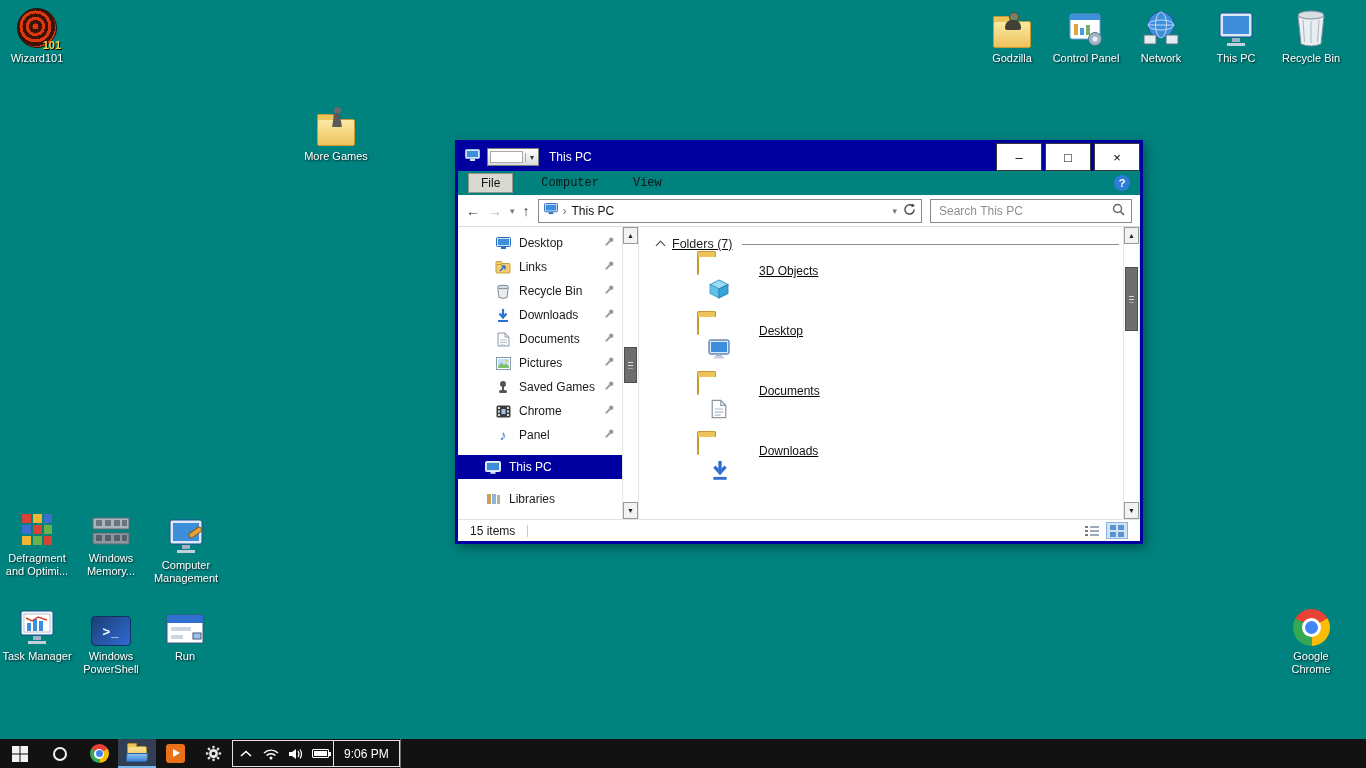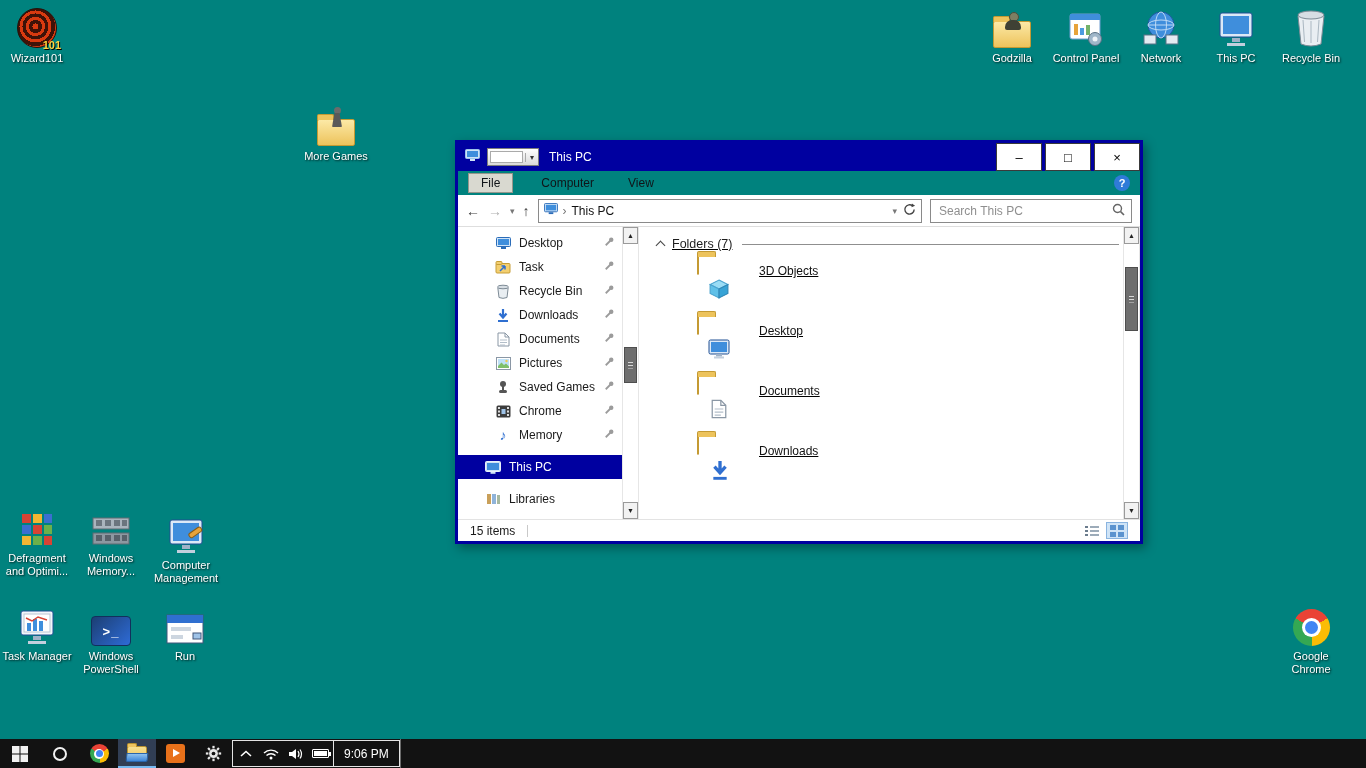--- a/index.html
+++ b/index.html
@@ -60,21 +60,21 @@
   .qa-box{margin-left:7px;width:52px;height:18px;background:linear-gradient(#fff,#d9d9d9);
           border:1px solid #7d7d7d;display:flex;align-items:center;}
   .qa-box .field{flex:1;height:12px;margin:0 2px;background:#fff;border:1px solid #aaa;}
   .qa-box .drop{width:13px;text-align:center;color:#333;font-size:8px;border-left:1px solid #aaa;}
   .title-text{margin-left:10px;font-size:12px;}
   .win-controls{margin-left:auto;display:flex;height:100%;align-items:stretch;}
   .win-btn{width:46px;background:#fff;border:1px solid #3a3a3a;margin-left:3px;display:flex;
           align-items:center;justify-content:center;font-size:13px;color:#000;}
   .menubar{height:24px;background:#00827E;display:flex;align-items:center;padding:0 10px;font-size:12px;color:#101418;}
   .menu-file{padding:2px 12px;background:#d9d9d0;border:1px solid #96968c;margin-right:16px;}
-  .menu-item{padding:2px 12px;margin-right:10px;}
+  .menu-item{padding:2px 12px;margin-right:10px;font-family:Liberation Mono, monospace;}
   .help-btn{margin-left:auto;width:16px;height:16px;border-radius:50%;background:#2f7bd8;color:#fff;
           font-size:11px;font-weight:bold;display:flex;align-items:center;justify-content:center;}
   .addrbar{height:32px;background:#fff;display:flex;align-items:center;padding:0 8px;gap:8px;
           border-bottom:1px solid #dedede;}
   .nav-glyph{font-size:14px;color:#3a3a3a;}
   .nav-glyph.dis{color:#b0b0b0;}
   .nav-glyph.small{font-size:9px;color:#777;}
   .addr-box{flex:1;height:24px;border:1px solid #8a8a8a;display:flex;align-items:center;padding:0 5px;gap:5px;
           font-size:12px;color:#111;}
   .addr-right{margin-left:auto;display:flex;align-items:center;gap:6px;}
@@ -400,21 +400,21 @@
             </svg></span>
       </div>
       <div class="nav-row">
         <span class="nicon">
             <svg width="16" height="14">
               <rect x="1" y="3.5" width="14" height="9.5" rx="1" fill="#f3cf70" stroke="#c79d36"></rect>
               <rect x="1" y="1.5" width="6" height="3" rx="1" fill="#f3cf70" stroke="#c79d36"></rect>
               <path d="M5 11 L10 6 M10 6 h-3.5 M10 6 v3.5" stroke="#2f6fd0" stroke-width="1.5" fill="none"></path>
             </svg>
           </span>
-        <span>Task</span>
+        <span>Links</span>
         <span class="pin"><svg width="11" height="11" viewBox="0 0 12 12">
               <line x1="3" y1="9" x2="9" y2="3" stroke="#8a8a8a" stroke-width="2"></line>
               <circle cx="9" cy="3" r="2.4" fill="#8a8a8a"></circle>
             </svg></span>
       </div>
       <div class="nav-row">
         <span class="nicon">
             <svg width="14" height="15">
               <path d="M1.8 3.6 L3 13.5 Q7 15.2 11 13.5 L12.2 3.6" fill="#e9eef2" stroke="#7e8b96"></path>
               <ellipse cx="7" cy="3" rx="5.5" ry="1.8" fill="#d7dee4" stroke="#7e8b96"></ellipse>
@@ -496,21 +496,21 @@
             </svg>
           </span>
         <span>Chrome</span>
         <span class="pin"><svg width="11" height="11" viewBox="0 0 12 12">
               <line x1="3" y1="9" x2="9" y2="3" stroke="#8a8a8a" stroke-width="2"></line>
               <circle cx="9" cy="3" r="2.4" fill="#8a8a8a"></circle>
             </svg></span>
       </div>
       <div class="nav-row">
         <span class="nicon note">♪</span>
-        <span>Memory</span>
+        <span>Panel</span>
         <span class="pin"><svg width="11" height="11" viewBox="0 0 12 12">
               <line x1="3" y1="9" x2="9" y2="3" stroke="#8a8a8a" stroke-width="2"></line>
               <circle cx="9" cy="3" r="2.4" fill="#8a8a8a"></circle>
             </svg></span>
       </div>
       <div class="gap8"></div>
       <div class="nav-row top sel">
         <span class="nicon">
             <svg width="16" height="13" viewBox="0 0 16 13">
               <rect x="0.5" y="0.5" width="15" height="10" rx="1" fill="#cfe3f7" stroke="#e8f1fb"></rect>

